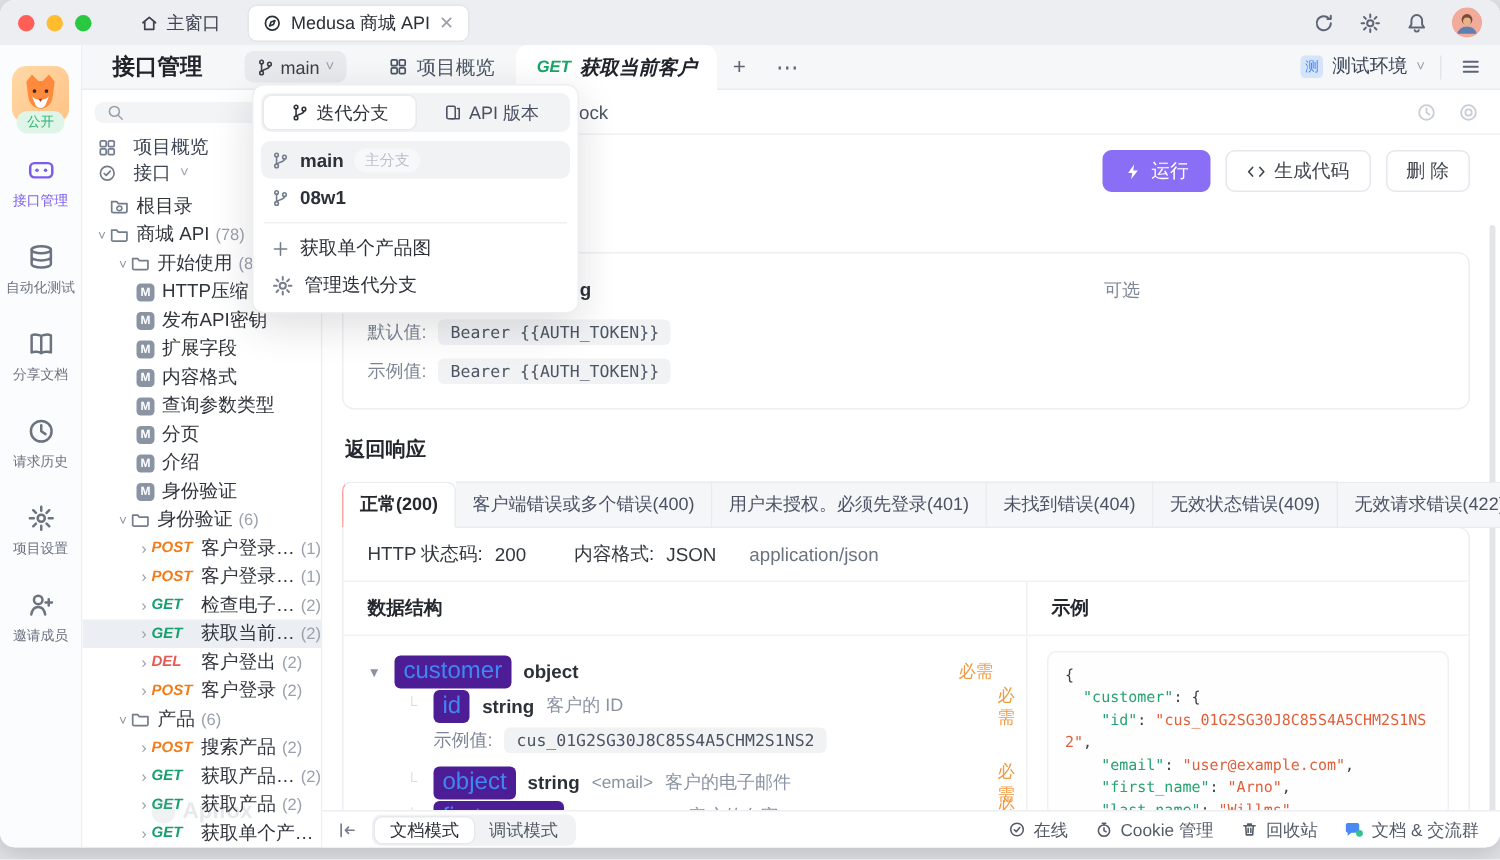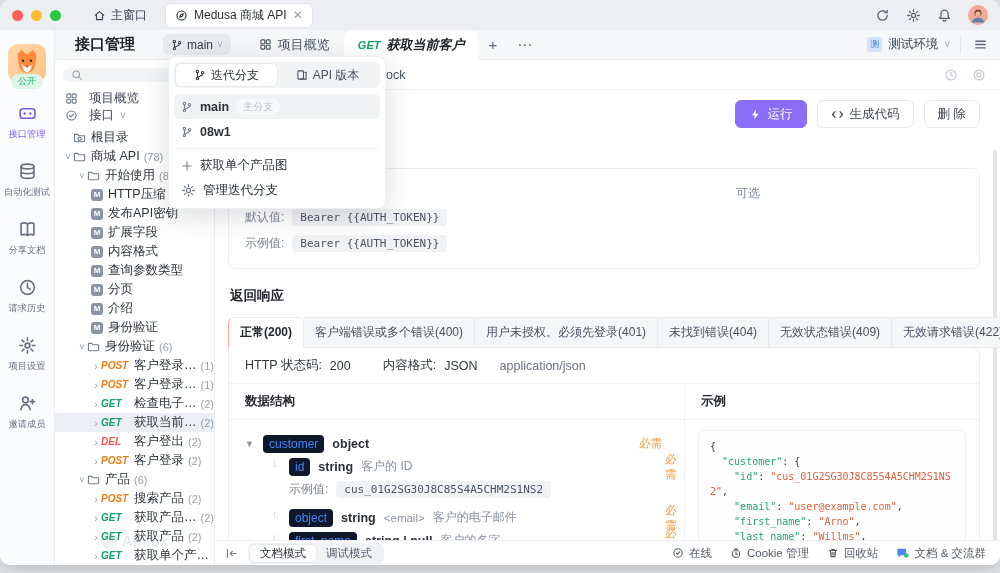--- a/index.html
+++ b/index.html
@@ -77,21 +77,21 @@
   .scrollarea { flex:1; overflow:hidden; padding:0 20px 0 13px; position:relative; }
   .scroll-thumb { position:absolute; right:3px; top:60px; width:4px; height:400px; border-radius:2px; background:#e3e5e9; }
 
   .actions-row { display:flex; justify-content:flex-end; gap:10px; margin:10px 0 40px 0; }
   .btn { height:28px; display:inline-flex; align-items:center; gap:6px; border-radius:6px; font-size:12.5px; padding:0 13px; cursor:pointer; border:1px solid #e4e7ec; background:#fff; color:#41464f; }
   .btn-run { background:#8a6ef6; border-color:#8a6ef6; color:#fff; }
 
   .card { border:1px solid #edeff2; border-radius:8px; }
   .auth-card { padding:13px 16px 16px; margin-bottom:18px; position:relative; }
   .p-row1 { display:flex; align-items:center; gap:9px; }
-  .chip-blue { color:#4086f4; background:#0f172a; border-radius:4px; font-size:12px; padding:2px 6px; }
+  .chip-blue { color:#4086f4; background:#4c1d95; border-radius:4px; font-size:16px; padding:2px 6px; }
   .p-type { font-size:12.5px; font-weight:700; color:#2c3038; }
   .p-opt { position:absolute; left:507px; top:16px; font-size:12px; color:#7d8694; }
   .kv-row { display:flex; align-items:center; gap:8px; margin-top:9px; font-size:12px; color:#7d8694; }
   .code-chip { font-family:"DejaVu Sans Mono","Liberation Mono",monospace; font-size:11px; background:#f1f2f4; color:#4b5563; border-radius:4px; padding:2px 8px; }
 
   .resp-title { font-size:13.5px; font-weight:700; color:#25282e; margin:0 0 12px 2px; }
   .resp-tabs { display:flex; position:relative; z-index:2; }
   .resp-tab { font-size:12px; color:#4a5264; background:#f4f6f8; border:1px solid #e9ebef; border-left:none; padding:6px 11px; cursor:pointer; white-space:nowrap; }
   .resp-tab:first-child { border-left:1px solid #fca5a5; border-top-left-radius:6px; }
   .resp-tab:last-child { border-top-right-radius:6px; }

